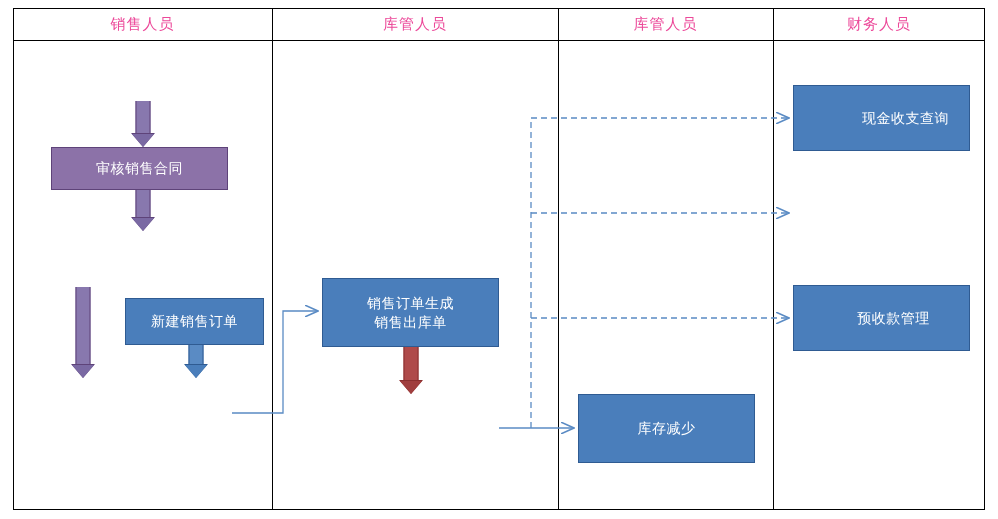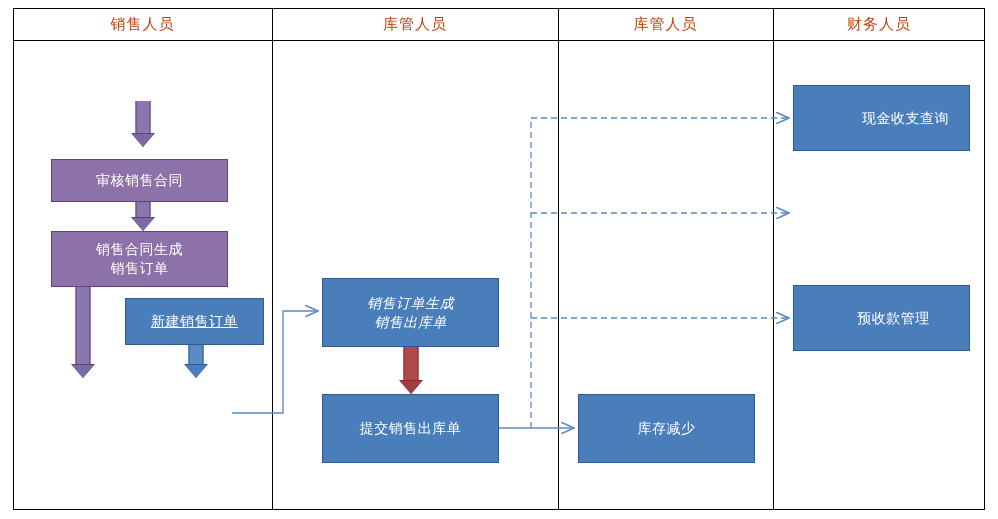--- a/index.html
+++ b/index.html
@@ -42,21 +42,21 @@
     height: 0;
     border-top: 1.6px solid #000000;
   }
   .lane-header {
     position: absolute;
     top: 8px;
     height: 32px;
     line-height: 32px;
     text-align: center;
     font-size: 15px;
-    color: #c2410c;
+    color: #ec4899;
     letter-spacing: 1px;
   }
 
   
   .node {
     position: absolute;
     box-sizing: border-box;
     display: flex;
     align-items: center;
     justify-content: center;
@@ -227,42 +227,35 @@
     <div class="head" style="bottom:0.5px;"></div>
   </div>
 
   <div class="blockarrow red" style="left:398px; top:347px; width:26px; height:47px;">
     <div class="shaft" style="width:15px; height:34px;"></div>
     <div class="headline"></div>
     <div class="head" style="bottom:0.5px;"></div>
   </div>
 
 
-  <div class="node purple" style="left:51px; top:159px; width:177px; height:43px;">
+  <div class="node purple" style="left:51px; top:147px; width:177px; height:43px;">
     <span class="lbl">审核销售合同</span>
   </div>
 
-  <div class="node purple" style="left:51px; top:231px; width:177px; height:56px;">
-    <span class="lbl">销售合同生成
-销售订单</span>
-  </div>
-
-  <div class="node blue" style="left:125px; top:298px; width:139px; height:47px;text-decoration:underline;">
+
+  <div class="node blue" style="left:125px; top:298px; width:139px; height:47px;">
     <span class="lbl">新建销售订单</span>
   </div>
 
 
-  <div class="node blue" style="left:322px; top:278px; width:177px; height:69px;font-style:italic;">
+  <div class="node blue" style="left:322px; top:278px; width:177px; height:69px;">
     <span class="lbl">销售订单生成
 销售出库单</span>
   </div>
 
-  <div class="node blue" style="left:322px; top:394px; width:177px; height:69px;">
-    <span class="lbl">提交销售出库单</span>
-  </div>
 
   <div class="node blue" style="left:578px; top:394px; width:177px; height:69px;align-items:center;">
     <span class="lbl">库存减少</span>
   </div>
 
   <div class="node blue" style="left:793px; top:85px; width:177px; height:66px;padding-left:48px;">
     <span class="lbl">现金收支查询</span>
   </div>
 
 

